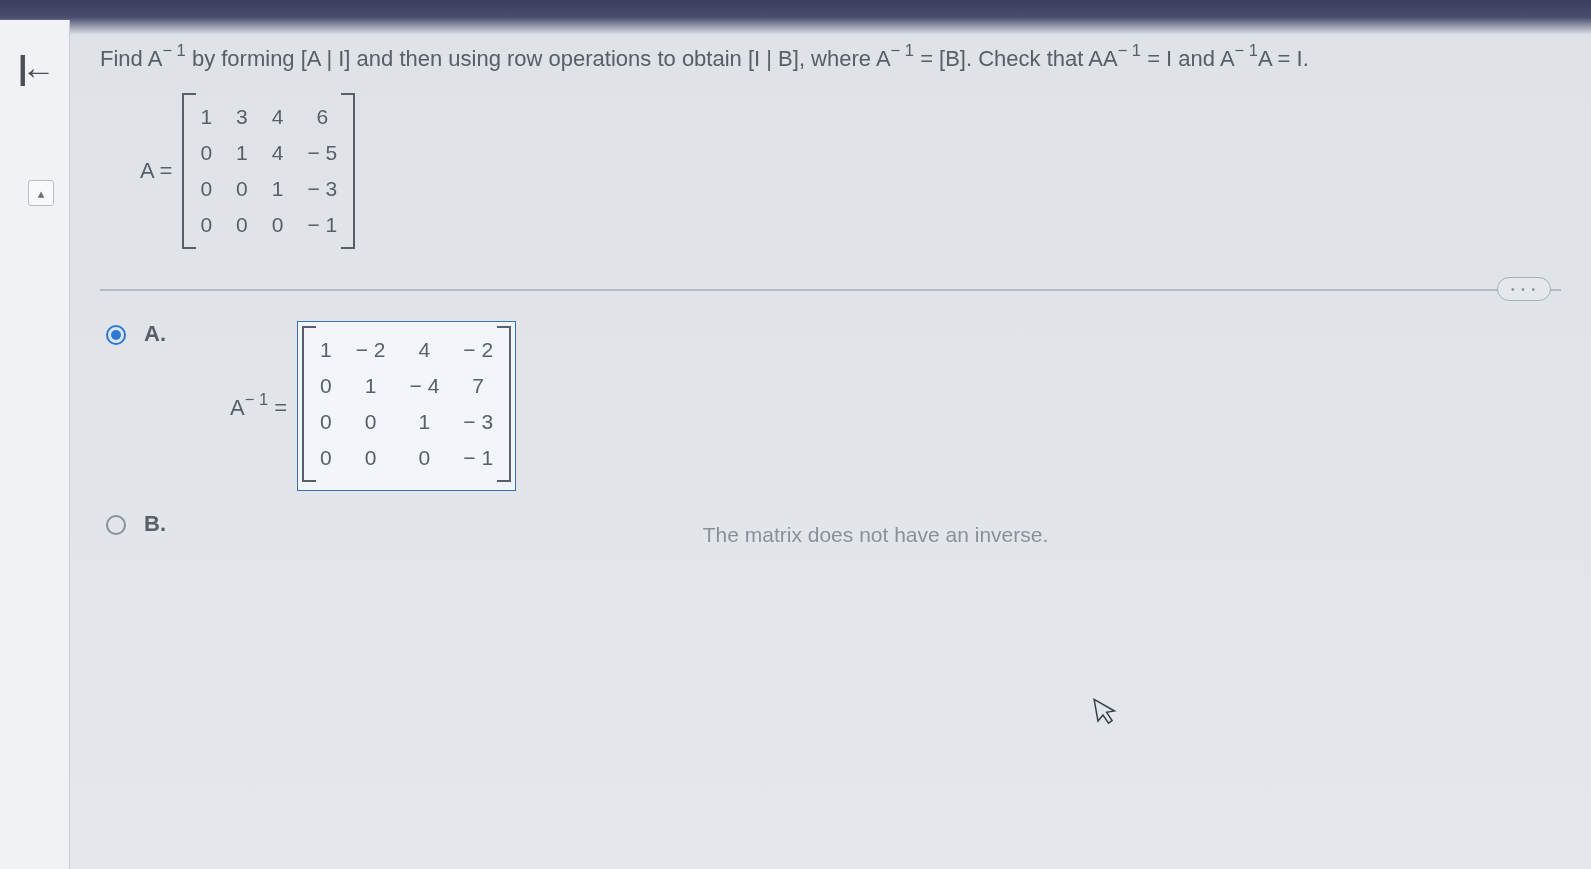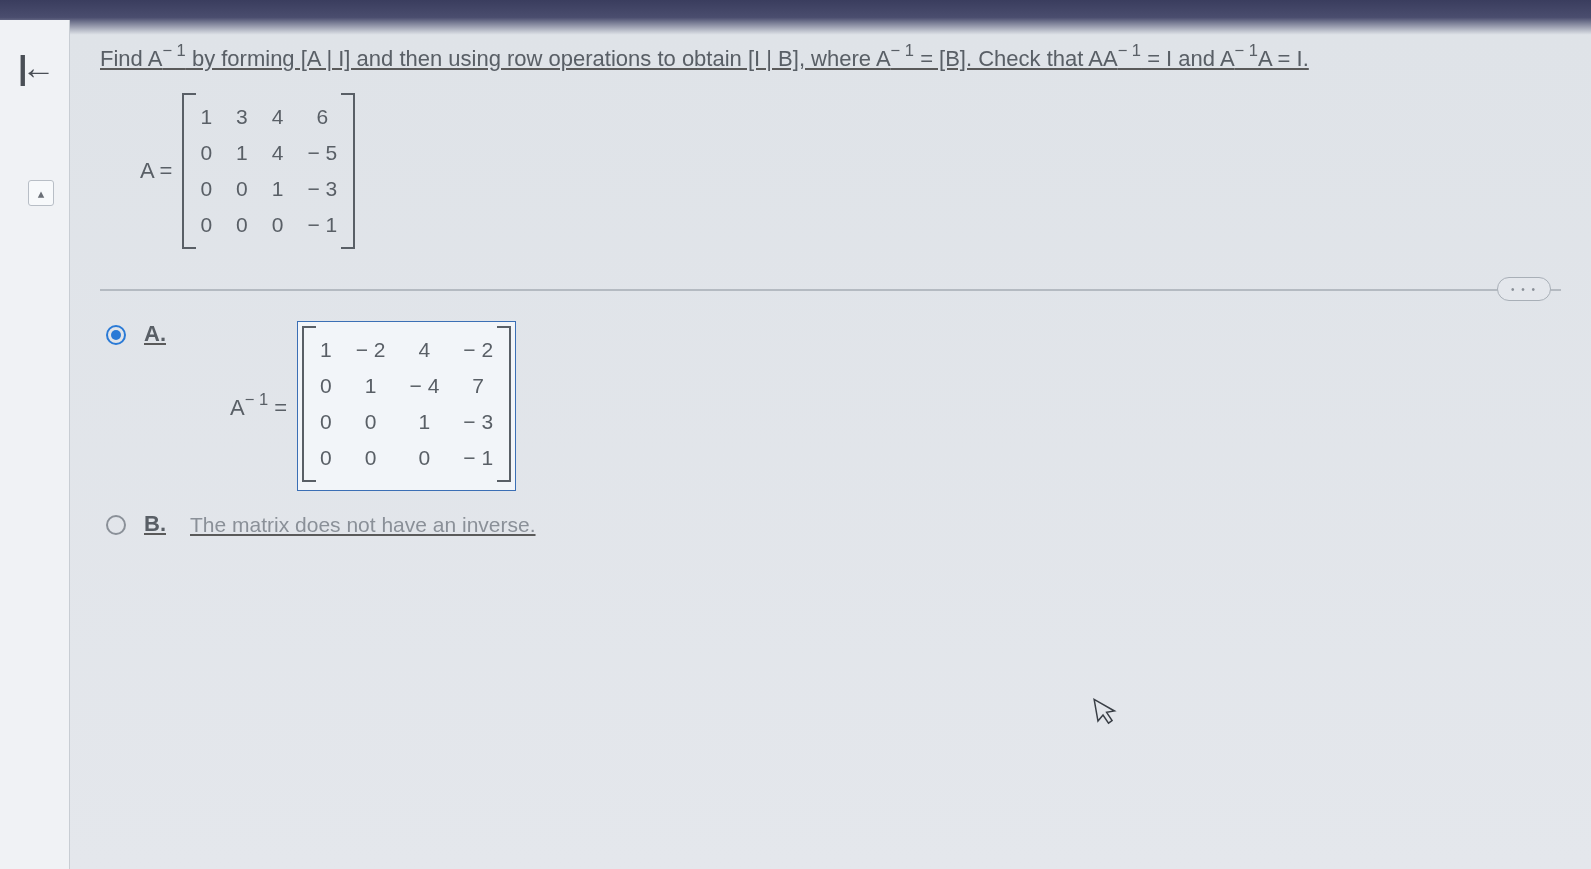--- a/index.html
+++ b/index.html
@@ -39,21 +39,21 @@
     position: absolute;
     left: 18px; top: 48px;
     font-size: 34px;
     font-weight: bold;
     color: #4a4f56;
     letter-spacing: -6px;
     cursor: pointer;
   }
   .content {
     position: absolute;
-    left: 100px; top: 40px; right: 30px; bottom: 20px; text-decoration: underline;
+    left: 100px; top: 40px; right: 30px; bottom: 20px;
   }
   .question-text {
     font-size: 22px;
     color: #595f66;
     line-height: 1.5;
     text-shadow: 0 0 1px rgba(0,0,0,0.05);
   }
   sup { font-size: 0.75em; vertical-align: super; position: relative; top: -2px; }
   .matrix-wrap {
     display: inline-flex;
@@ -155,21 +155,22 @@
   .fillbox .mbox { border-color: #595f66; }
   .hint {
     font-size: 20px;
     color: #7a8088;
     margin-top: 18px;
     margin-left: 40px;
   }
   .choiceB-text {
     font-size: 21px;
     color: #8a9098;
-    margin-top: 2px;
+    margin-top: 12px;
+    text-align: center;
   }
   .cursor {
     position: absolute;
     left: 1095px; top: 695px;
     font-size: 30px;
     color: #3a3f46;
     transform: rotate(-10deg);
   }
 </style>
 </head>

